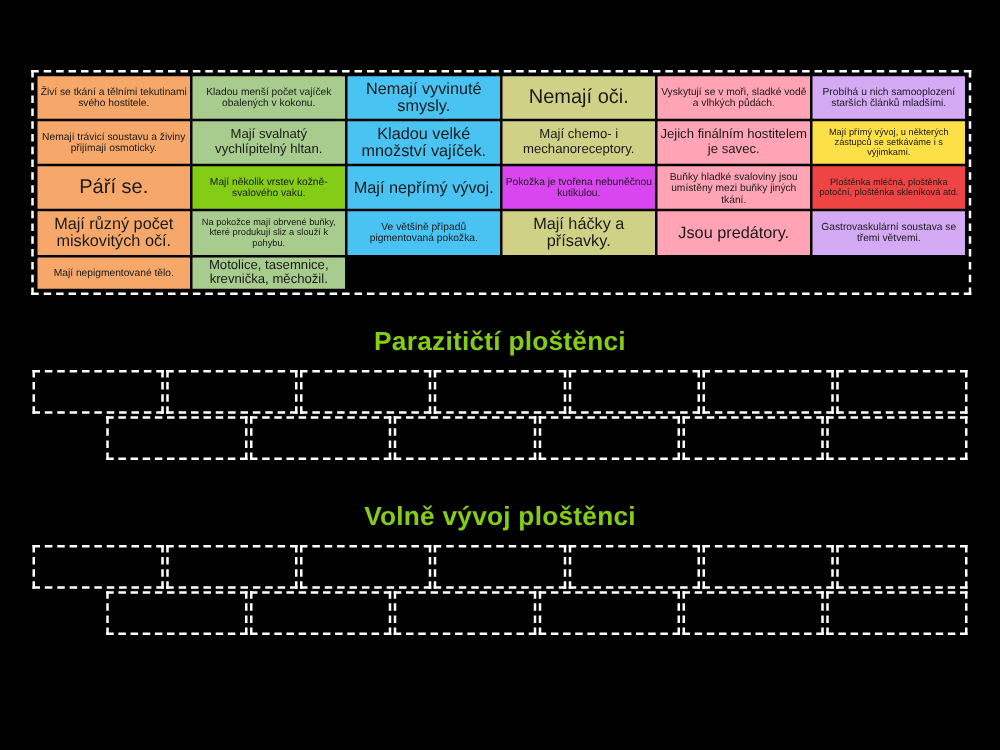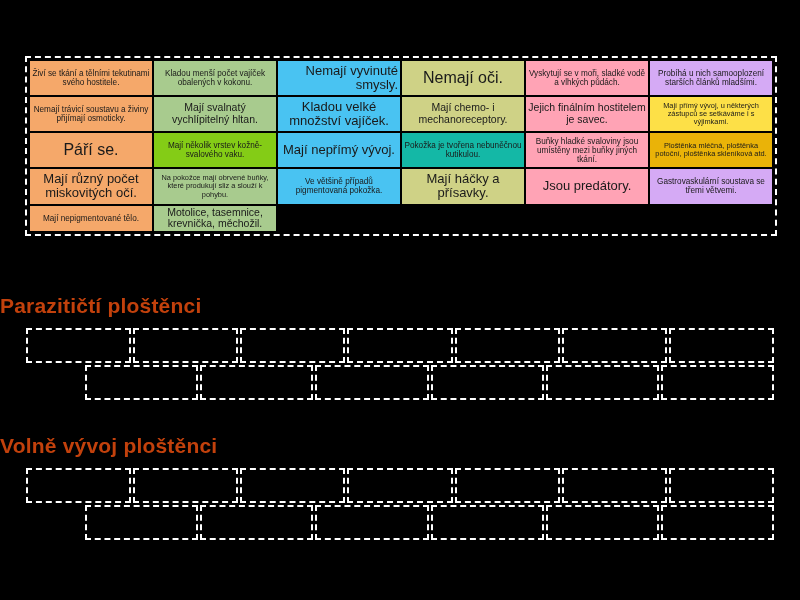--- a/index.html
+++ b/index.html
@@ -44,26 +44,26 @@
   .s-md { font-size: 10.5px; }
   .s-lg { font-size: 13px; }
   .s-xl { font-size: 16px; }
 
   
   .zone { position: absolute; left: 0; width: 800px; }
   #zone-parasitic { top: 262px; }
   #zone-free { top: 402px; }
 
   .zone-title {
-    color: #c2410c;
+    text-align: center;
+    color: #84cc16;
     font-size: 21px;
     font-weight: bold;
     letter-spacing: .2px;
     margin-bottom: 10px;
-    margin-top: 32px;
   }
   .slot-row {
     display: flex;
     justify-content: flex-start;
     gap: 2px;
     padding: 0 26px;
   }
   .slot-row.indented { padding-left: 85px; padding-right: 26px; }
   .slot {
     height: 35px;
@@ -75,36 +75,36 @@
 </style>
 </head>
 <body>
 
 <div id="root">
 
   <div id="tile-bank">
     <div id="tile-grid">
         <div class="tile s-sm" style="background: rgb(245, 168, 106);">Živí se tkání a tělními tekutinami svého hostitele.</div>
         <div class="tile s-sm" style="background: rgb(168, 203, 142); text-align: center;">Kladou menší počet vajíček obalených v kokonu.</div>
-        <div class="tile s-lg" style="background: rgb(73, 195, 242); text-align: right;">Nemají vyvinuté smysly.</div>
+        <div class="tile s-lg" style="background: rgb(73, 195, 242);">Nemají vyvinuté smysly.</div>
         <div class="tile s-xl" style="background: rgb(207, 210, 134);">Nemají oči.</div>
         <div class="tile s-sm" style="background: rgb(255, 163, 181);">Vyskytují se v moři, sladké vodě a vlhkých půdách.</div>
         <div class="tile s-sm" style="background: rgb(213, 170, 245);">Probíhá u nich samooplození starších článků mladšími.</div>
         <div class="tile s-sm" style="background: rgb(245, 168, 106);">Nemají trávicí soustavu a živiny přijímají osmoticky.</div>
         <div class="tile s-md" style="background: rgb(168, 203, 142);">Mají svalnatý vychlípitelný hltan.</div>
         <div class="tile s-lg" style="background: rgb(73, 195, 242);">Kladou velké množství vajíček.</div>
         <div class="tile s-md" style="background: rgb(207, 210, 134);">Mají chemo- i mechanoreceptory.</div>
         <div class="tile s-md" style="background: rgb(255, 163, 181);">Jejich finálním hostitelem je savec.</div>
         <div class="tile s-xs" style="background: #fde047;">Mají přímý vývoj, u některých zástupců se setkáváme i s výjimkami.</div>
         <div class="tile s-xl" style="background: rgb(245, 168, 106);">Páří se.</div>
         <div class="tile s-sm" style="background: #84cc16;">Mají několik vrstev kožně-svalového vaku.</div>
         <div class="tile s-lg" style="background: rgb(73, 195, 242);">Mají nepřímý vývoj.</div>
-        <div class="tile s-sm" style="background: #14b8a6;">Pokožka je tvořena nebuněčnou kutikulou.</div>
+        <div class="tile s-sm" style="background: #d946ef;">Pokožka je tvořena nebuněčnou kutikulou.</div>
         <div class="tile s-sm" style="background: rgb(255, 163, 181);">Buňky hladké svaloviny jsou umístěny mezi buňky jiných tkání.</div>
-        <div class="tile s-xs" style="background: #eab308;">Ploštěnka mléčná, ploštěnka potoční, ploštěnka skleníková atd.</div>
+        <div class="tile s-xs" style="background: #ef4444;">Ploštěnka mléčná, ploštěnka potoční, ploštěnka skleníková atd.</div>
         <div class="tile s-lg" style="background: rgb(245, 168, 106);">Mají různý počet miskovitých očí.</div>
         <div class="tile s-xs" style="background: rgb(168, 203, 142);">Na pokožce mají obrvené buňky, které produkují sliz a slouží k pohybu.</div>
         <div class="tile s-sm" style="background: rgb(73, 195, 242);">Ve většině případů pigmentovaná pokožka.</div>
         <div class="tile s-lg" style="background: rgb(207, 210, 134);">Mají háčky a přísavky.</div>
         <div class="tile s-lg" style="background: rgb(255, 163, 181);">Jsou predátory.</div>
         <div class="tile s-sm" style="background: rgb(213, 170, 245);">Gastrovaskulární soustava se třemi větvemi.</div>
         <div class="tile s-sm" style="background: rgb(245, 168, 106);">Mají nepigmentované tělo.</div>
         <div class="tile s-md" style="background: rgb(168, 203, 142);">Motolice, tasemnice, krevnička, měchožil.</div>
         <div class="tile s-sm empty"></div>
         <div class="tile s-sm empty"></div>

